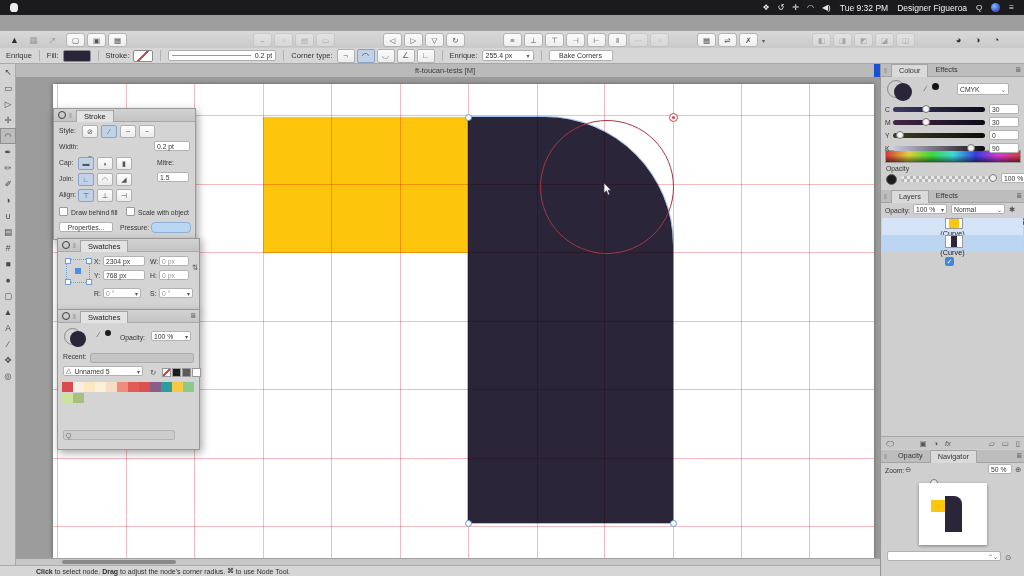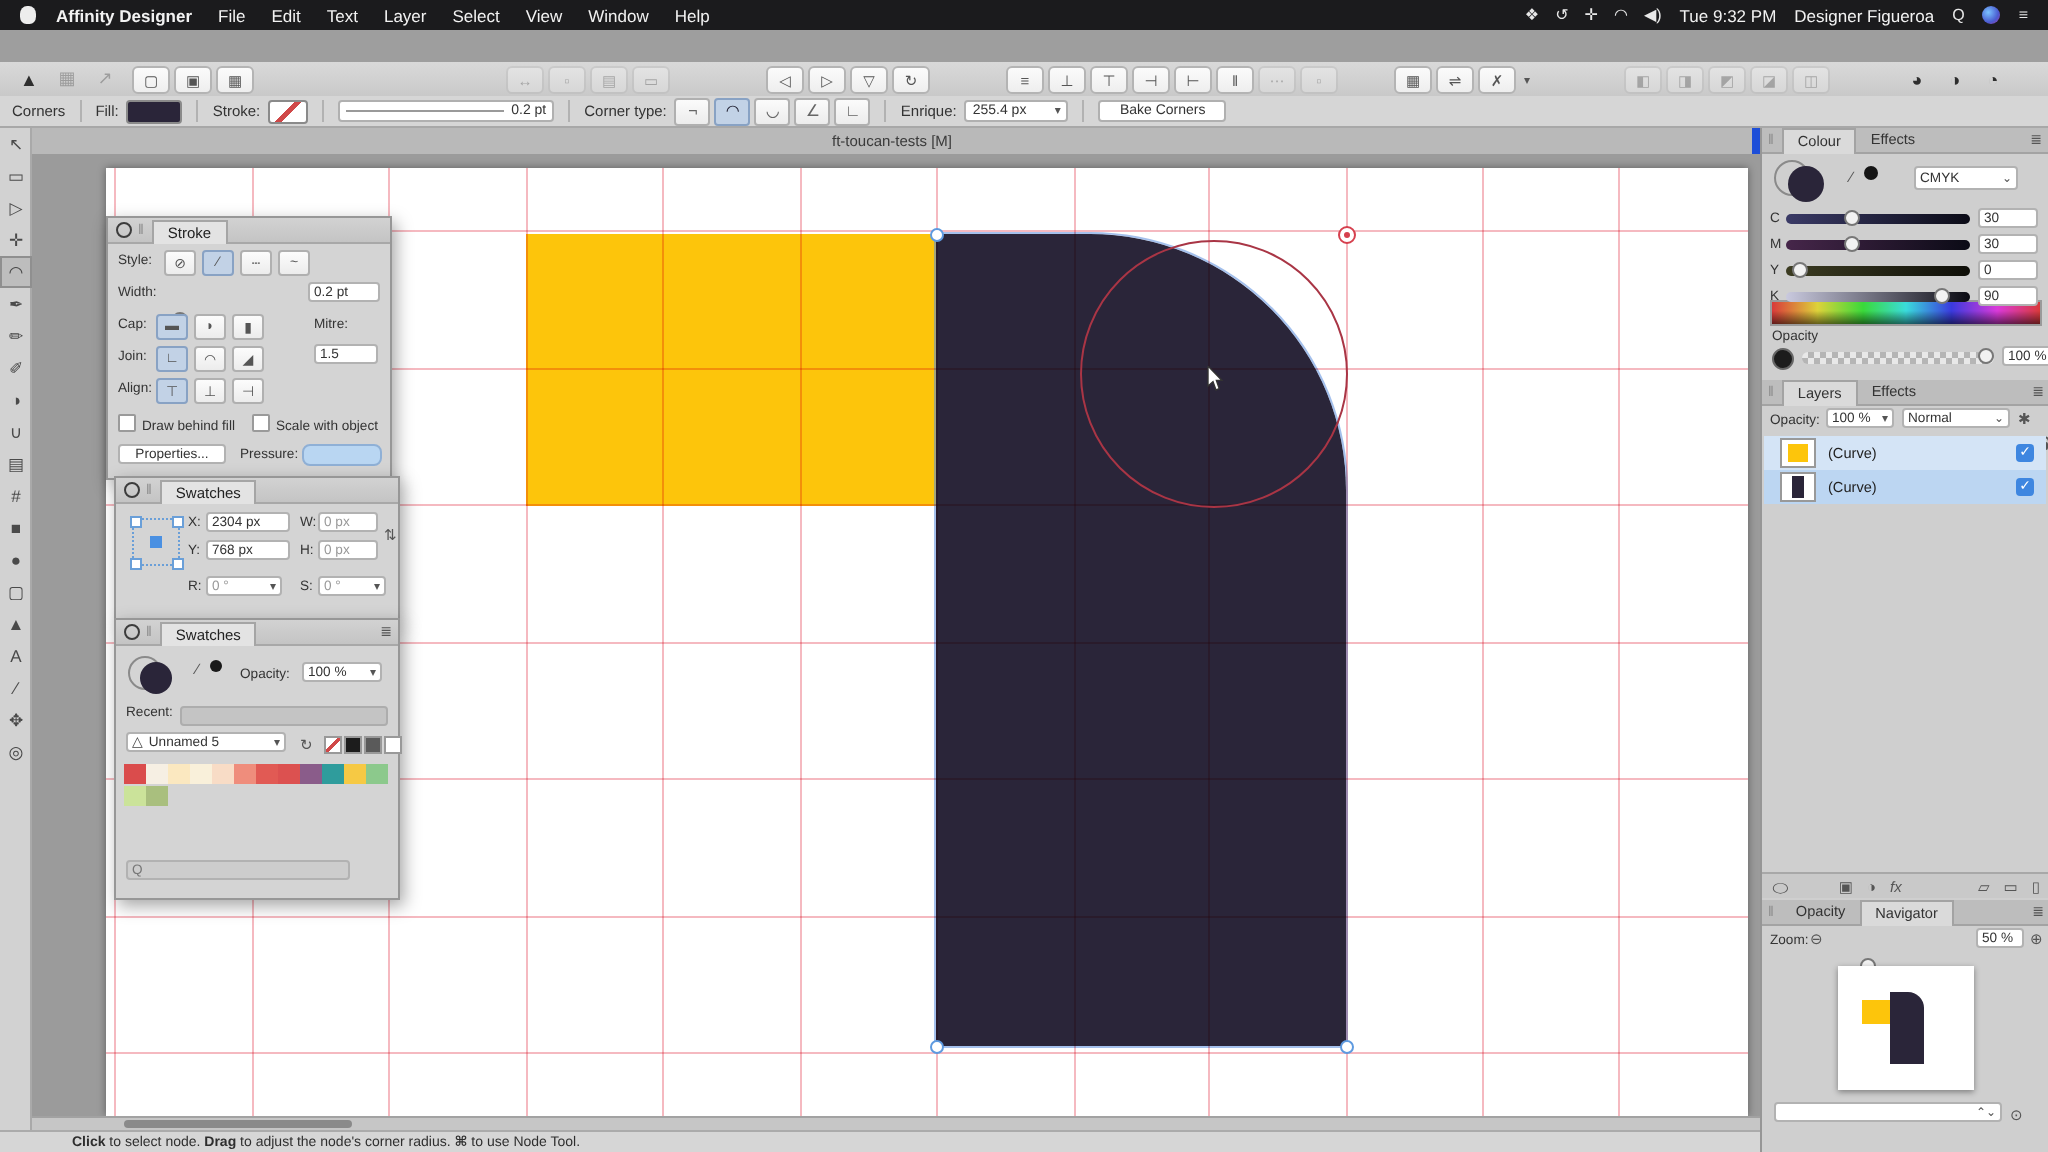--- a/index.html
+++ b/index.html
@@ -41,21 +41,21 @@
           font-size:8px;color:#666;display:flex;align-items:center;justify-content:center;}
   .ct-btn.sel{background:#c2d2e6;border-color:#88a2c4;color:#223;}
   .caret{font-size:6px;color:#555;margin-left:2px;}
   
   #toolstrip{left:0;top:64px;width:16px;height:501px;background:#d2d2d2;border-right:1px solid #a9a9a9;box-sizing:border-box;}
   .tool{width:16px;height:16px;display:flex;align-items:center;justify-content:center;font-size:8.5px;color:#4a4a4a;}
   .tool.sel{background:#bdbdbd;box-shadow:inset 0 0 0 1px #8f8f8f;}
   
   #tabbar{left:16px;top:64px;width:864px;height:13px;display:flex;background:#aeaeae;}
   .doc-tab{flex:1;display:flex;align-items:center;justify-content:center;font-size:7.5px;color:#3a3a3a;
-           border-right:4px solid #1d4ed8;background:#b9b9b9;}
+           border-right:6px solid #1d4ed8;background:#b9b9b9;}
   .doc-tab.active{background:#d8d8d8;}
   
   #canvas{left:16px;top:77px;width:864px;height:481px;background:#9b9b9b;overflow:hidden;}
   #artboard{position:absolute;left:37px;top:7px;width:821px;height:474px;background:#fff;overflow:hidden;
             box-shadow:0 0 4px rgba(0,0,0,.4);}
   .gline{position:absolute;mix-blend-mode:multiply;}
   .gv{top:0;width:1px;height:474px;}
   .gh{left:0;height:1px;width:821px;}
   #shape-navy{position:absolute;left:415px;top:33px;width:205px;height:406px;border-top-right-radius:128px;
               outline:1px solid rgba(90,140,220,.55);}
@@ -95,47 +95,36 @@
   #rightcol{left:880px;top:64px;width:144px;height:512px;background:#cfcfcf;border-left:1px solid #969696;box-sizing:border-box;}
   .rtabs{height:12px;background:#bdbdbd;border-bottom:1px solid #a3a3a3;display:flex;align-items:center;font-size:7.3px;color:#333;}
   .rtab{padding:1px 7px;height:10px;}
   .rtab.active{background:#dadada;border:1px solid #a3a3a3;border-bottom:none;}
   .slider-row{position:absolute;display:flex;align-items:center;}
   .cmyk-track{width:92px;height:5px;border-radius:3px;position:relative;}
   .cmyk-box{width:30px;height:10px;margin-left:4px;}
   .checker{background-image:linear-gradient(45deg,#b5b5b5 25%,transparent 25%,transparent 75%,#b5b5b5 75%),
            linear-gradient(45deg,#b5b5b5 25%,transparent 25%,transparent 75%,#b5b5b5 75%);
            background-size:6px 6px;background-position:0 0,3px 3px;background-color:#e8e8e8;}
-  .lrow{position:absolute;left:1px;width:141px;height:17px;display:flex;align-items:center;}
+  .lrow{position:absolute;left:1px;width:141px;height:17px;display:flex;align-items:center;flex-direction:column;}
   .lthumb{width:16px;height:13px;background:#fff;border:1px solid #999;margin:0 6px 0 8px;display:flex;align-items:center;justify-content:center;}
   .lname{font-size:7.3px;color:#222;flex:1;}
   .lcheck{width:9px;height:9px;background:#3e86e0;border-radius:2px;color:#fff;font-size:7px;line-height:9px;text-align:center;margin-right:6px;}
   .ricon{font-size:7.5px;color:#555;}
   .lockico{position:relative;width:7px;height:8px;}
   .lockico::before{content:"";position:absolute;left:1px;top:0;width:4px;height:4px;border:1px solid #555;border-bottom:none;border-radius:3px 3px 0 0;}
   .lockico::after{content:"";position:absolute;left:0;top:3px;width:6px;height:4px;background:#555;border-radius:1px;}
 </style>
 </head>
 <body>
 
 <div id="app">
 
   <div id="menubar" class="abs">
     <span class="apple-logo"></span>
-    <span id="menu-items" style="display:flex;">
-        <span class="menu-item b">Affinity Designer</span>
-        <span class="menu-item">File</span>
-        <span class="menu-item">Edit</span>
-        <span class="menu-item">Text</span>
-        <span class="menu-item">Layer</span>
-        <span class="menu-item">Select</span>
-        <span class="menu-item">View</span>
-        <span class="menu-item">Window</span>
-        <span class="menu-item">Help</span>
-      </span>
     <span id="mb-right">
       <span id="mb-icons" style="display:flex;gap:8px;">
           <span class="mb-ico">❖</span>
           <span class="mb-ico">↺</span>
           <span class="mb-ico">✛</span>
           <span class="mb-ico">◠</span>
           <span class="mb-ico">◀)</span>
         </span>
       <span>Tue 9:32 PM</span>
       <span>Designer Figueroa</span>
@@ -193,21 +182,21 @@
         <span class="tb-btn dis">◫</span>
       </div>
     <div class="tbg" style="left:950px;" id="tbg-geo">
         <span class="tb-ico dark">◕</span>
         <span class="tb-ico dark">◑</span>
         <span class="tb-ico dark">◔</span>
       </div>
   </div>
 
   <div id="contextbar" class="abs">
-    <span>Corners</span>
+    <span>Enrique</span>
     <span class="sep"></span>
     <span>Fill:</span>
     <span class="swatch-fill" style="background: rgb(42, 37, 57);"></span>
     <span class="sep"></span>
     <span>Stroke:</span>
     <span class="swatch-stroke"></span>
     <span class="sep"></span>
     <span class="mini-field" style="width:108px;">
       <span style="flex:1;height:1px;background:#9a9a9a;margin-right:4px;"></span>
       <span>0.2 pt</span>

